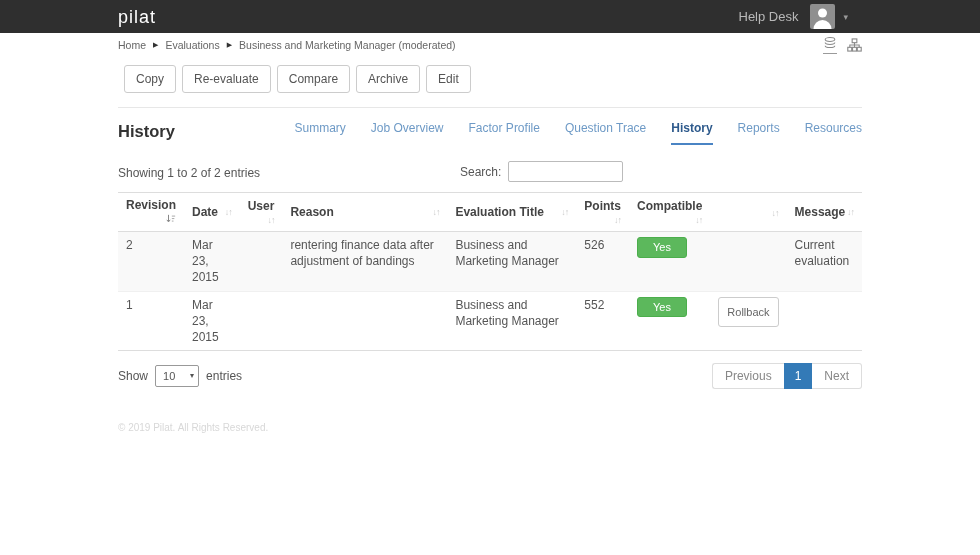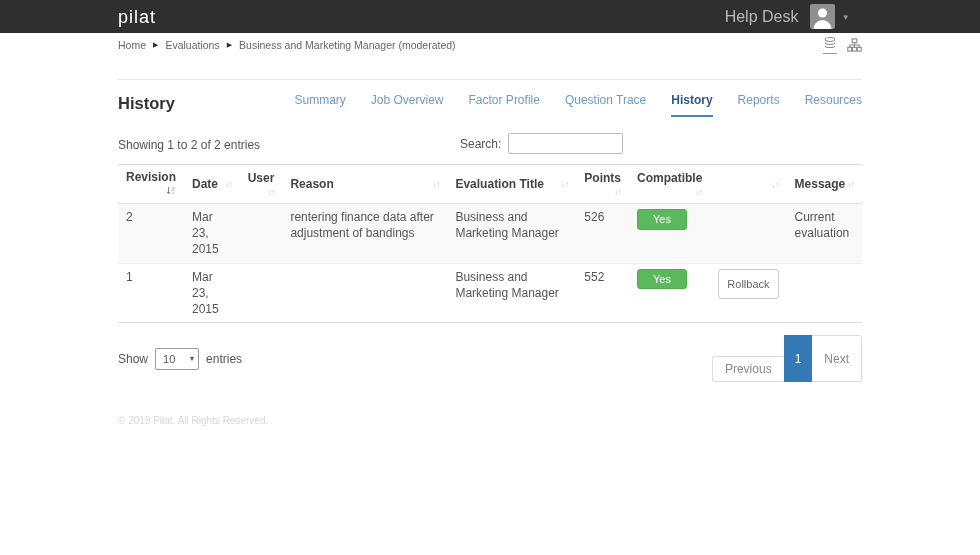--- a/index.html
+++ b/index.html
@@ -6,21 +6,21 @@
   html,body { margin:0; padding:0; }
   body {
     width: 980px; min-height: 555px; background:#ffffff;
     font-family: "Liberation Sans", sans-serif; font-size: 12px; color:#555;
   }
   
   .topbar { height:33px; background: var(--header-bg, #2f2f2f); display:flex; align-items:center; }
   .topbar-inner { margin:0 118px; width:744px; display:flex; align-items:center; justify-content:space-between; }
   .logo { color:#fff; font-size:18px; font-weight:300; letter-spacing:1px; line-height:1; }
   .top-right { display:flex; align-items:center; margin-right:14px; }
-  .helpdesk { color:#b8b8b8; font-size:16px; margin-right:12px; cursor:pointer; }
+  .helpdesk { color:#b8b8b8; font-size:13px; margin-right:12px; cursor:pointer; }
   .avatar { width:25px; height:25px; background:#8f8f8f; border-radius:2px; overflow:hidden; display:block; cursor:pointer; }
   .avatar svg { display:block; }
   .user-caret { color:#9a9a9a; font-size:9px; margin-left:8px; cursor:pointer; }
   
   .crumbbar { margin:0 118px; width:744px; height:23px; display:flex; align-items:center; justify-content:space-between; }
   .breadcrumb { font-size:10.5px; color:#666; display:flex; align-items:center; gap:7px; }
   .breadcrumb .sep { font-size:7px; color:#333; }
   .crumb-link { color:#666; cursor:pointer; text-decoration:none; }
   .crumb-icons { display:flex; align-items:center; gap:10px; }
   .crumb-icon { color:#8a8a8a; cursor:pointer; line-height:0; }
@@ -62,21 +62,21 @@
   .btn-rollback { background:#fff; border:1px solid #ccc; border-radius:3px; color:#666; font-size:11px; padding:8px 8px; cursor:pointer; font-family:inherit; }
   
   .bottom-row { margin:12px 118px 0; width:744px; display:flex; justify-content:space-between; align-items:center; }
   .length-group { display:flex; align-items:center; font-size:12px; color:#555; }
   .select-wrap { position:relative; margin:0 7px; }
   .length-select { appearance:none; -webkit-appearance:none; width:44px; height:22px; border:1px solid #999;
                    border-radius:2px; background:#fff; font-size:11px; color:#555; padding:0 14px 0 7px; font-family:inherit; }
   .select-caret { position:absolute; right:5px; top:6px; font-size:8px; color:#555; pointer-events:none; }
   .pagination { display:flex; }
   .page-btn { border:1px solid #ddd; background:#fff; color:#888; font-size:12px; padding:5px 12px; cursor:pointer; font-family:inherit; }
-  .page-btn.prev { border-radius:3px 0 0 3px; border-right:none;margin-top:21px; }
+  .page-btn.prev { border-radius:3px 0 0 3px; border-right:none; }
   .page-btn.next { border-radius:0 3px 3px 0; border-left:none; }
   .page-btn.current { background:var(--accent-blue,#337ab7); border-color:var(--accent-blue,#337ab7); color:#fff; padding:5px 10px; }
   
   .footer { margin:33px 118px 0; font-size:10px; color:#d8d8d8; }
 </style>
 </head>
 <body>
 
 <div class="topbar">
   <div class="topbar-inner">
@@ -116,20 +116,27 @@
         <rect x="0.8" y="10" width="4.2" height="4"></rect>
         <rect x="5.9" y="10" width="4.2" height="4"></rect>
         <rect x="11" y="10" width="4.2" height="4"></rect>
         <path d="M8 5 v2.5 M3 10 V7.5 h10 V10 M8 7.5 V10"></path>
       </svg>
     </span>
   </div>
 </div>
 
 <div class="title-section">
+  <div class="action-buttons">
+    <button class="btn">Copy</button>
+    <button class="btn">Re-evaluate</button>
+    <button class="btn">Compare</button>
+    <button class="btn">Archive</button>
+    <button class="btn">Edit</button>
+  </div>
 </div>
 
 <div class="section-row">
   <h2 class="section-title">History</h2>
   <div class="tabs">
     <a class="tab">Summary</a>
     <a class="tab">Job Overview</a>
     <a class="tab">Factor Profile</a>
     <a class="tab">Question Trace</a>
     <a class="tab active">History</a>

